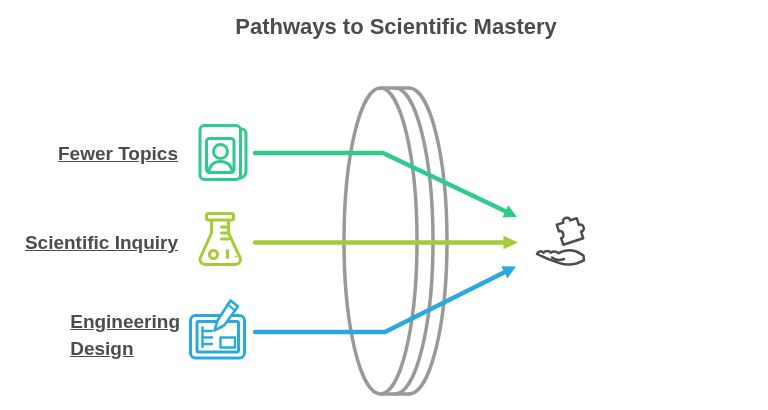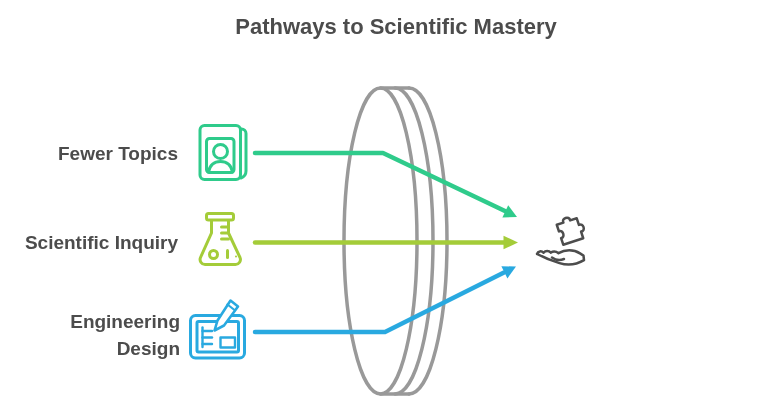--- a/index.html
+++ b/index.html
@@ -9,21 +9,21 @@
   }
   .diagram-svg{position:absolute;left:0;top:0;}
   .label{
     position:absolute;font-weight:700;color:var(--text,#4c4c4c);
     font-size:19px;line-height:27px;white-space:nowrap;
   }
   .title{
     position:absolute;left:0;right:0;top:14px;text-align:center;
     font-weight:700;font-size:22px;color:var(--text,#4c4c4c);margin-left:24px;
   }
-  .align-r{text-align:right;}
+  .align-r{text-align:left;text-decoration:underline;}
   .st{fill:none;stroke-linecap:round;stroke-linejoin:round;}
   .green-s{stroke:var(--green);} .green-f{fill:var(--green);stroke:none;}
   .lime-s{stroke:var(--lime);}   .lime-f{fill:var(--lime);stroke:none;}
   .blue-s{stroke:var(--blue);}   .blue-f{fill:var(--blue);stroke:none;}
   .gray-s{stroke:var(--gray);}
   .dark-s{stroke:var(--dark_icon);}
   .pencil-fill{fill:#ffffff;}
 </style>
 </head>
 <body>

